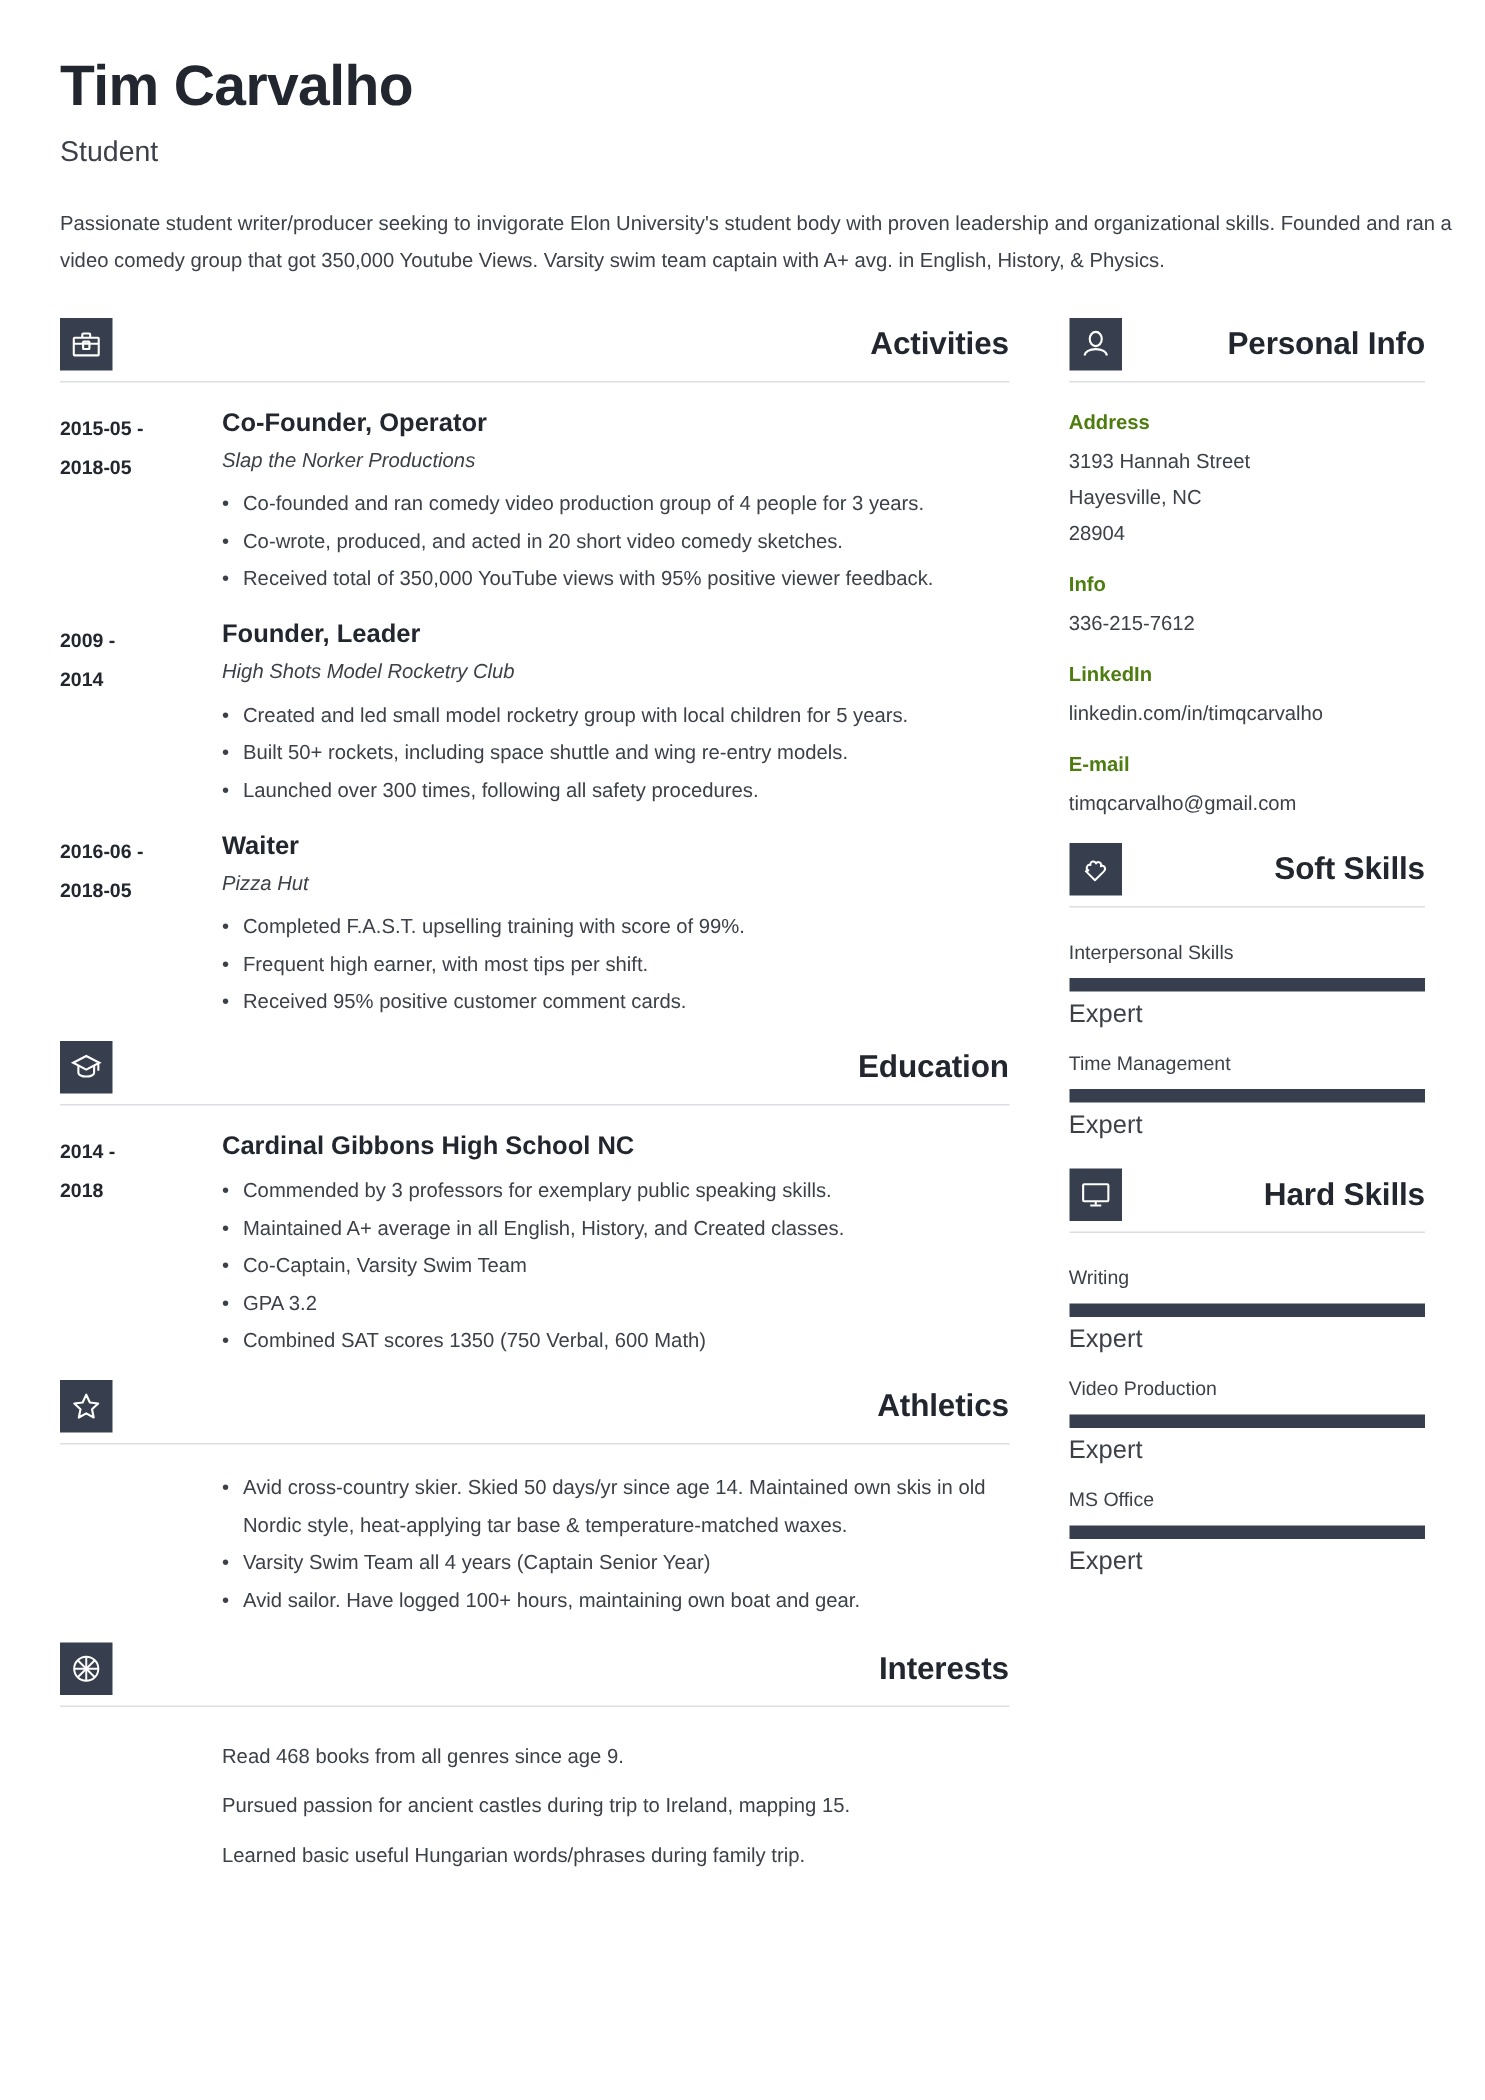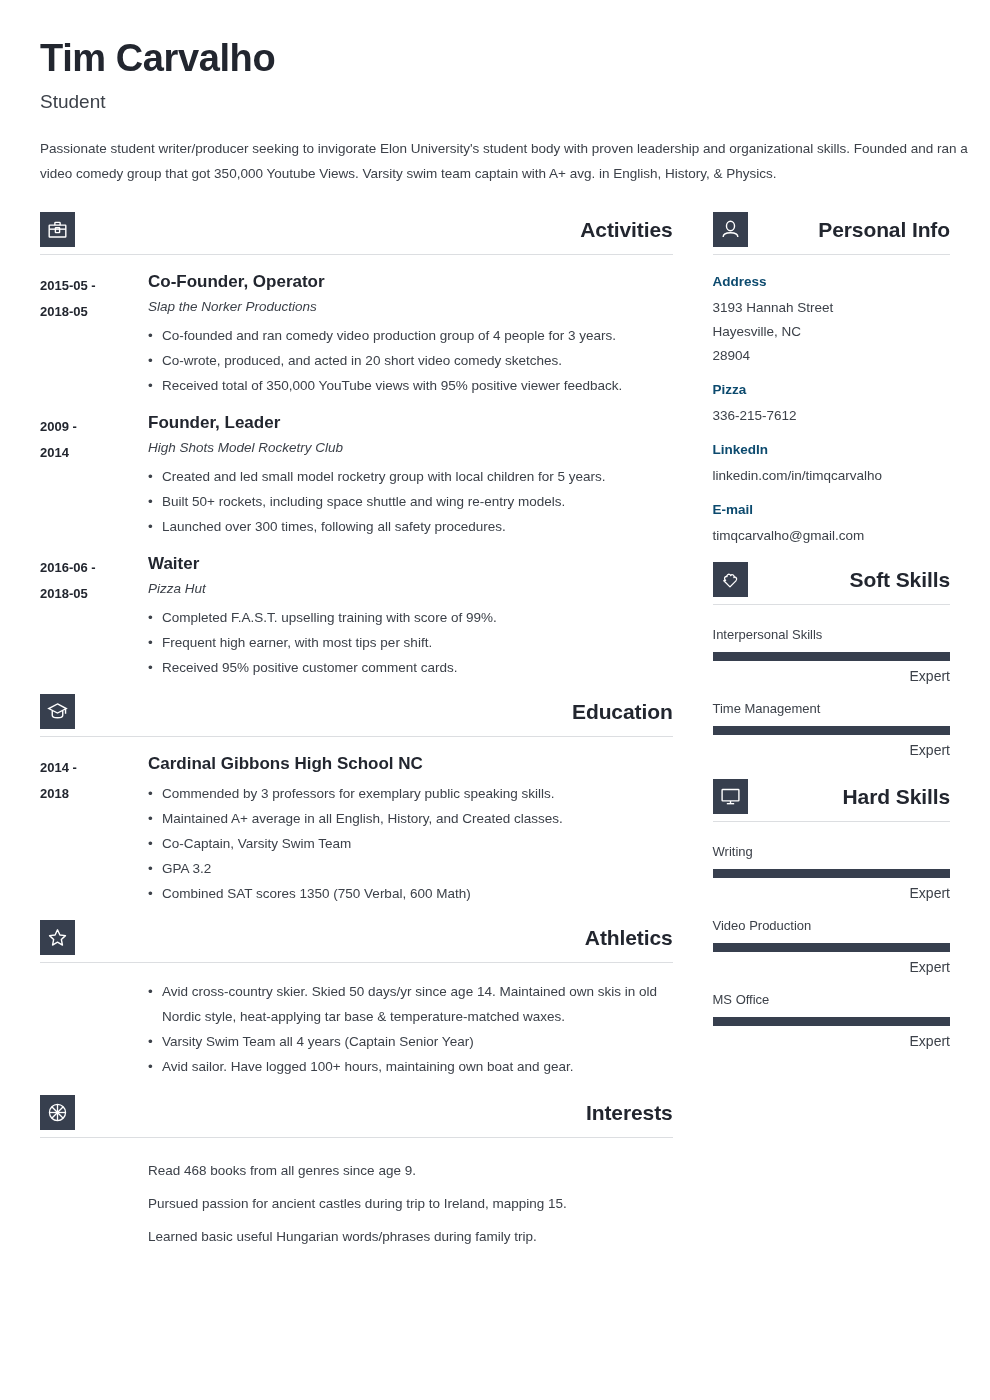--- a/index.html
+++ b/index.html
@@ -122,21 +122,21 @@
 
   
   .sec-activities { margin-bottom: 14px; }
   .sec-education { margin-bottom: 14px; }
   .sec-athletics { margin-bottom: 16px; }
 
   
   .info-label {
     font-size: 13.5px;
     font-weight: bold;
-    color: #0c4a6e;
+    color: #4d7c0f;
     margin: 0 0 3px 0;
     line-height: 22px;
   }
   .info-value {
     font-size: 13.5px;
     color: #3c4149;
     line-height: 24px;
     margin: 0;
   }
   .info-block { margin-bottom: 11px; }
@@ -154,23 +154,22 @@
     background: #ffffff;
     position: relative;
     margin: 3px 0 0 0;
   }
   .skill-fill {
     height: 9px;
     background: #373f4e;
     display: block;
   }
   .skill-level {
-    font-size: 14px;
-    color: #3c4149;
-    text-align: right;
+    font-size: 17px;
+    color: #3c4149;
     line-height: 30px;
     margin: 0;
   }
   .sec-right { margin-bottom: 14px; }
 </style>
 </head>
 <body>
 
 <div class="page">
 
@@ -346,21 +345,21 @@
         </div>
         <hr class="sec-rule">
 
         <div class="info-block">
           <p class="info-label">Address</p>
           <p class="info-value">3193 Hannah Street</p>
           <p class="info-value">Hayesville, NC</p>
           <p class="info-value">28904</p>
         </div>
         <div class="info-block">
-          <p class="info-label">Pizza</p>
+          <p class="info-label">Info</p>
           <p class="info-value">336-215-7612</p>
         </div>
         <div class="info-block">
           <p class="info-label">LinkedIn</p>
           <p class="info-value">linkedin.com/in/timqcarvalho</p>
         </div>
         <div class="info-block">
           <p class="info-label">E-mail</p>
           <p class="info-value">timqcarvalho@gmail.com</p>
         </div>

